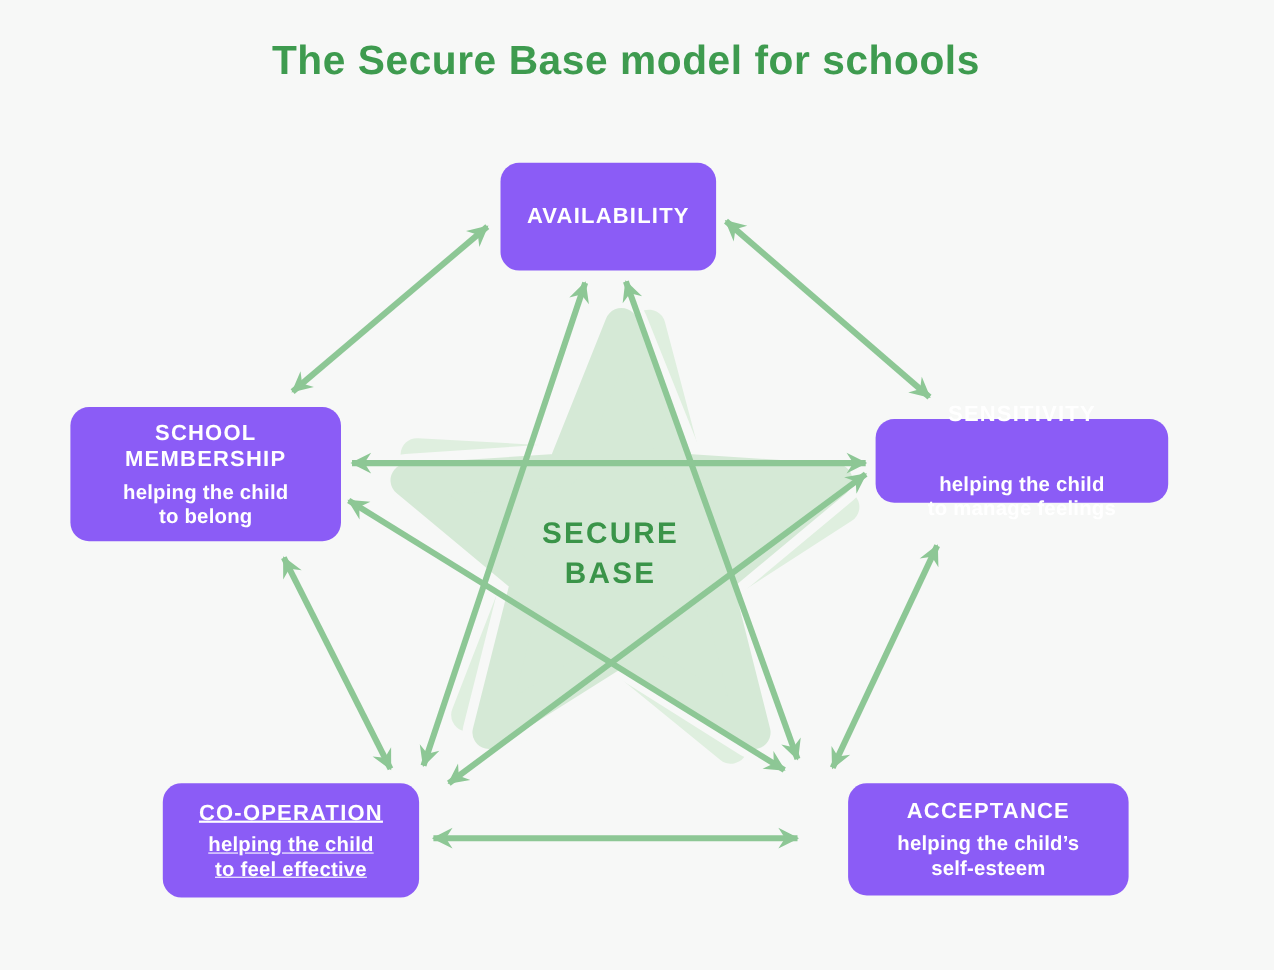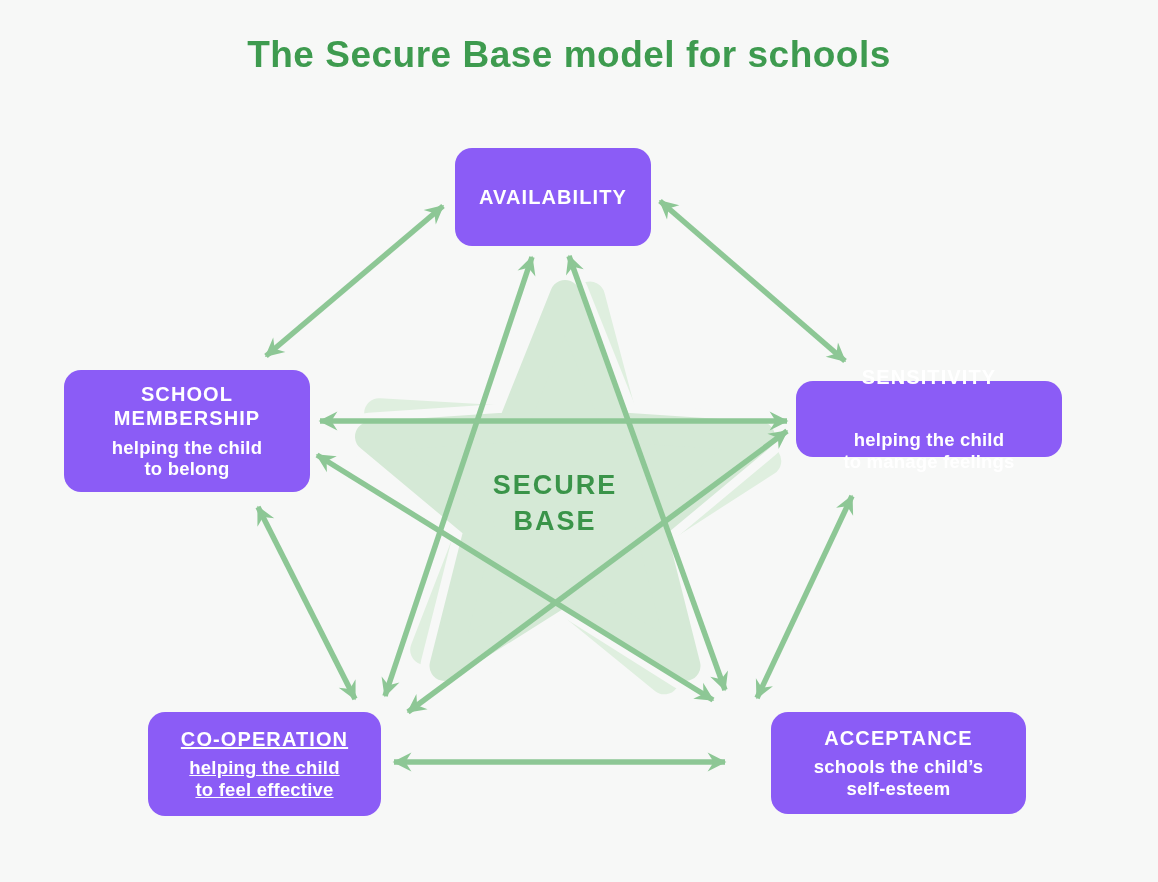--- a/index.html
+++ b/index.html
@@ -135,17 +135,17 @@
   </div>
 
   <div class="node" id="node-cooperation">
     <div class="heading">CO-OPERATION</div>
     <div class="sub">helping the child
 to feel effective</div>
   </div>
 
   <div class="node" id="node-acceptance">
     <div class="heading">ACCEPTANCE</div>
-    <div class="sub">schools the child’s
+    <div class="sub">helping the child’s
 self-esteem</div>
   </div>
 
 </div>
 
 </body></html>

